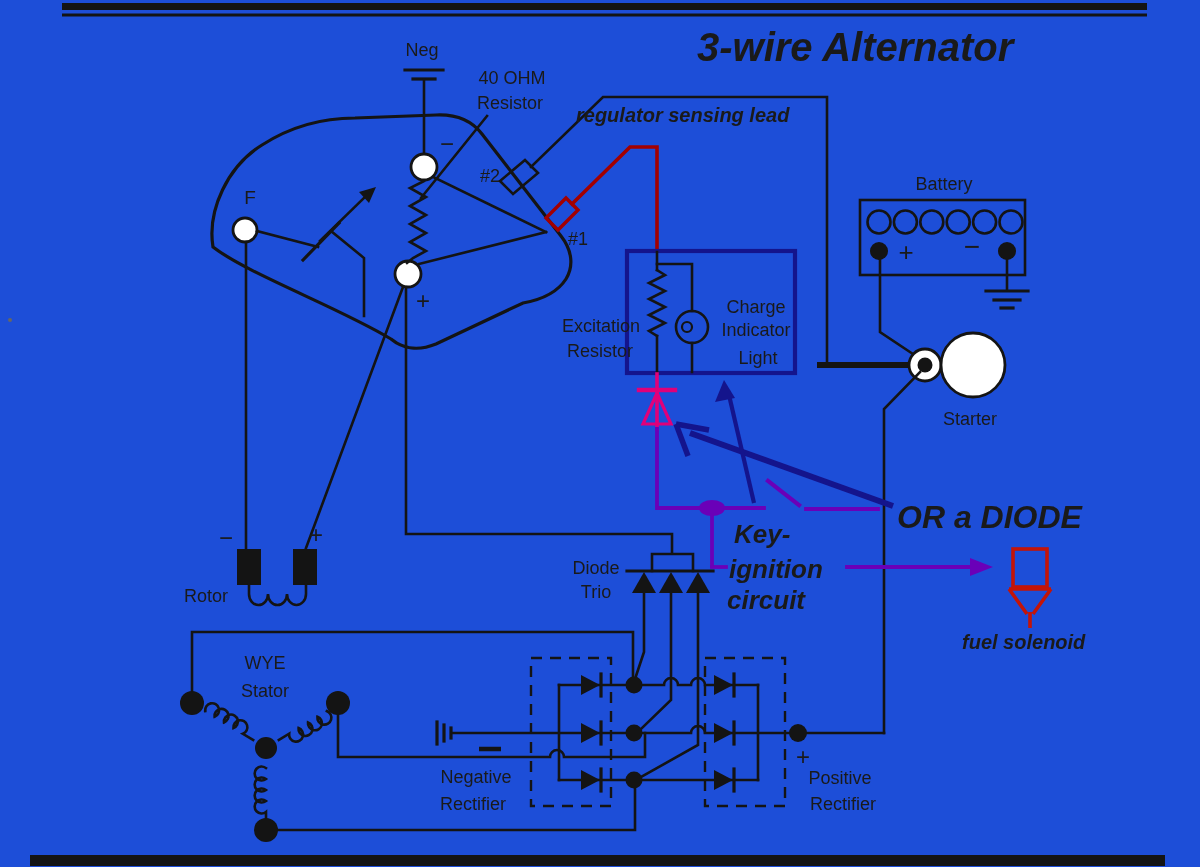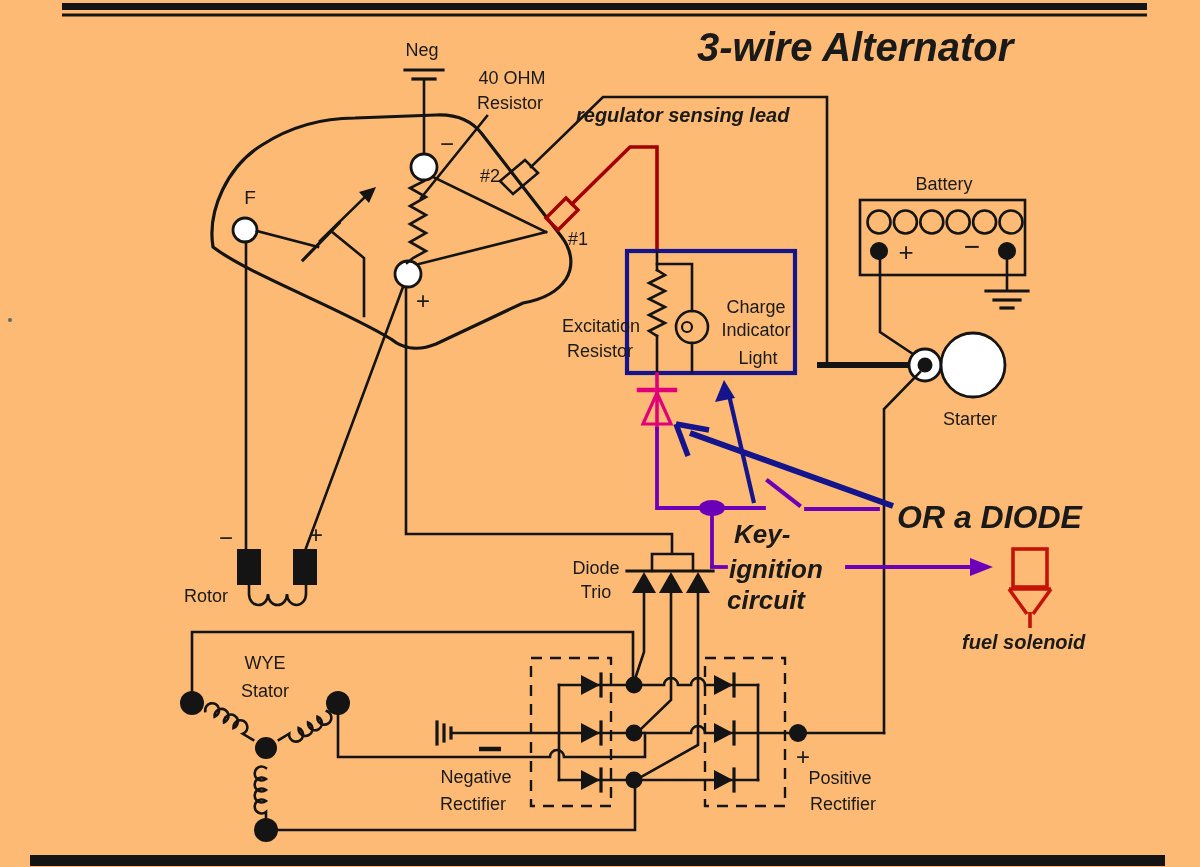--- a/index.html
+++ b/index.html
@@ -1,16 +1,16 @@
 <!DOCTYPE html>
 <html><head>
 <meta charset="utf-8">
 <style>
   html,body{margin:0;padding:0;background:#fff;}
-  #stage{width:1200px;height:867px;position:relative;background:#fdba74;font-family:"Liberation Sans",sans-serif;}
+  #stage{width:1200px;height:867px;position:relative;background:#1d4ed8;font-family:"Liberation Sans",sans-serif;}
   svg{display:block}
   
   .w   {stroke:#141414;stroke-width:2.6;fill:none;stroke-linecap:square;stroke-linejoin:miter}
   .w3  {stroke:#141414;stroke-width:3.2;fill:none;stroke-linecap:square}
   .wt  {stroke:#141414;stroke-width:6;fill:none;stroke-linecap:square}
   .dash{stroke:#141414;stroke-width:2.4;fill:none;stroke-dasharray:11 8}
   .fb  {fill:#141414;stroke:none}
   .hole{fill:#ffffff;stroke:#141414;stroke-width:2.8}
   .red {stroke:#a30000;stroke-width:3.6;fill:none;stroke-linecap:square}
   .mag {stroke:#e0007a;stroke-width:3.6;fill:none;stroke-linecap:square}

